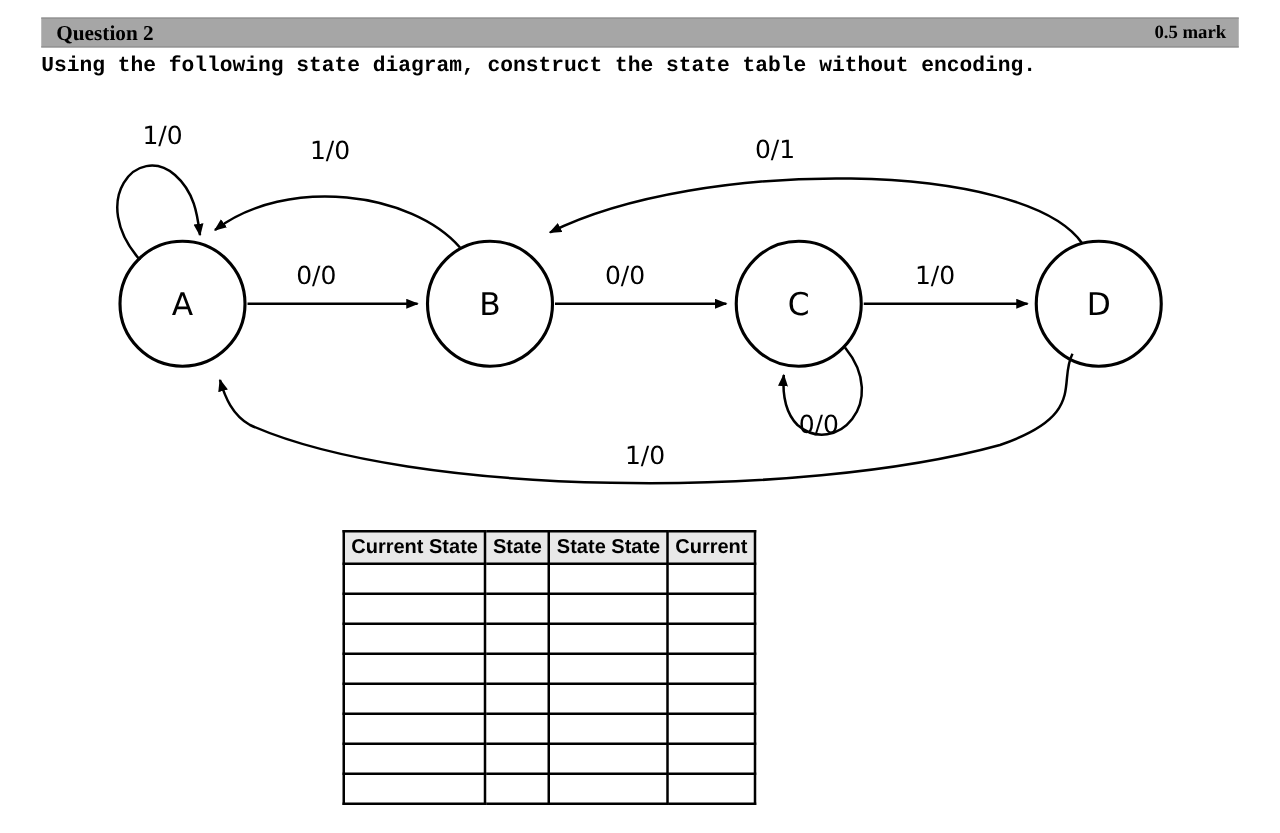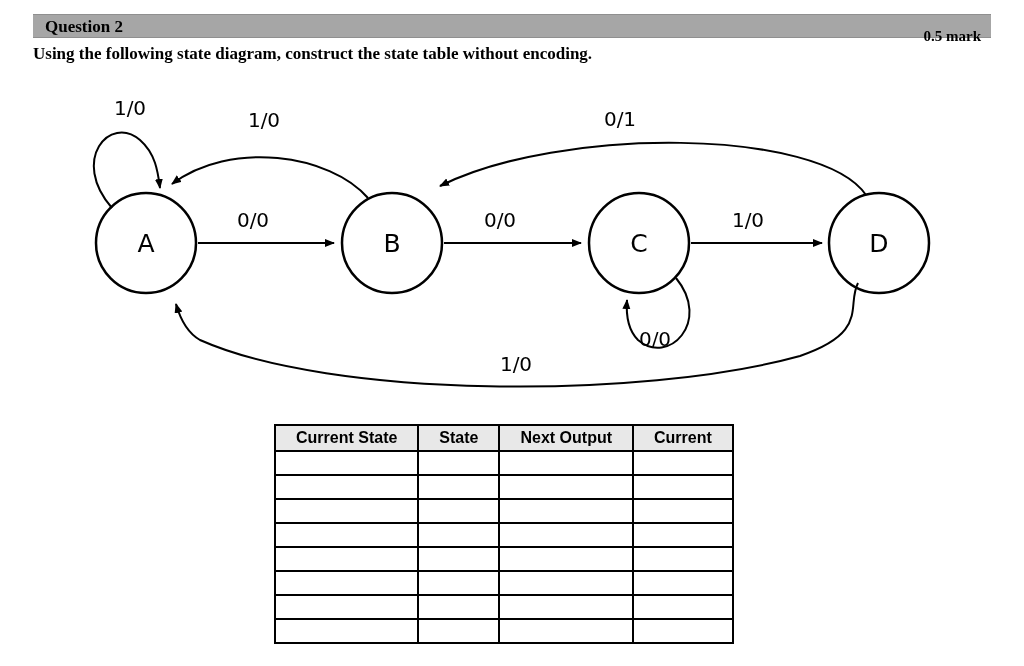--- a/index.html
+++ b/index.html
@@ -32,33 +32,33 @@
     left: 12px;
     top: 2px;
     font-family: "Liberation Serif", serif;
     font-weight: bold;
     font-size: 17px;
     color: #000;
   }
   .qheader .qmark {
     position: absolute;
     right: 10px;
-    top: 13px;
+    top: 3px;
     font-family: "Liberation Serif", serif;
     font-weight: bold;
     font-size: 15px;
     color: #000;
     text-align: center;
   }
 
   .qprompt {
     position: absolute;
     left: 33px;
     top: 44px;
-    font-family: Liberation Serif, serif;
+    font-family: Liberation Mono, monospace;
     font-weight: bold;
     font-size: 17px;
     color: #000;
     white-space: nowrap;
   }
 
   
   #diagram {
     position: absolute;
     left: 0px;
@@ -81,21 +81,21 @@
     left: 274px;
     top: 424px;
     border-collapse: collapse;
     font-family: "Liberation Sans", sans-serif;
   }
   .state-table th {
     background: #e8e8e8;
     border: 2px solid #000;
     font-size: 16px;
     font-weight: bold;
-    padding: 3px 20px;
+    padding: 3px 5px;
     text-align: center;
     color: #000;
     white-space: nowrap;
   }
   .state-table td {
     border: 2px solid #000;
     height: 22px;
     padding: 0;
   }
 </style>
@@ -156,21 +156,21 @@
 
   <path d="M 858,205 C 846,228 870,254 800,278 C 640,322 330,320 200,262 C 186,254 180,240 176,226" fill="none" stroke="#000" stroke-width="2" marker-end="url(#arrow)"></path>
   <text class="edge-label" x="516" y="293" text-anchor="middle">1/0</text>
 </svg>
 
 <table class="state-table">
   <thead>
     <tr>
       <th>Current State</th>
       <th>State</th>
-      <th>Next Output</th>
+      <th>State State</th>
       <th>Current</th>
     </tr>
   </thead>
   <tbody>
     <tr>
       <td></td>
       <td></td>
       <td></td>
       <td></td>
     </tr>

